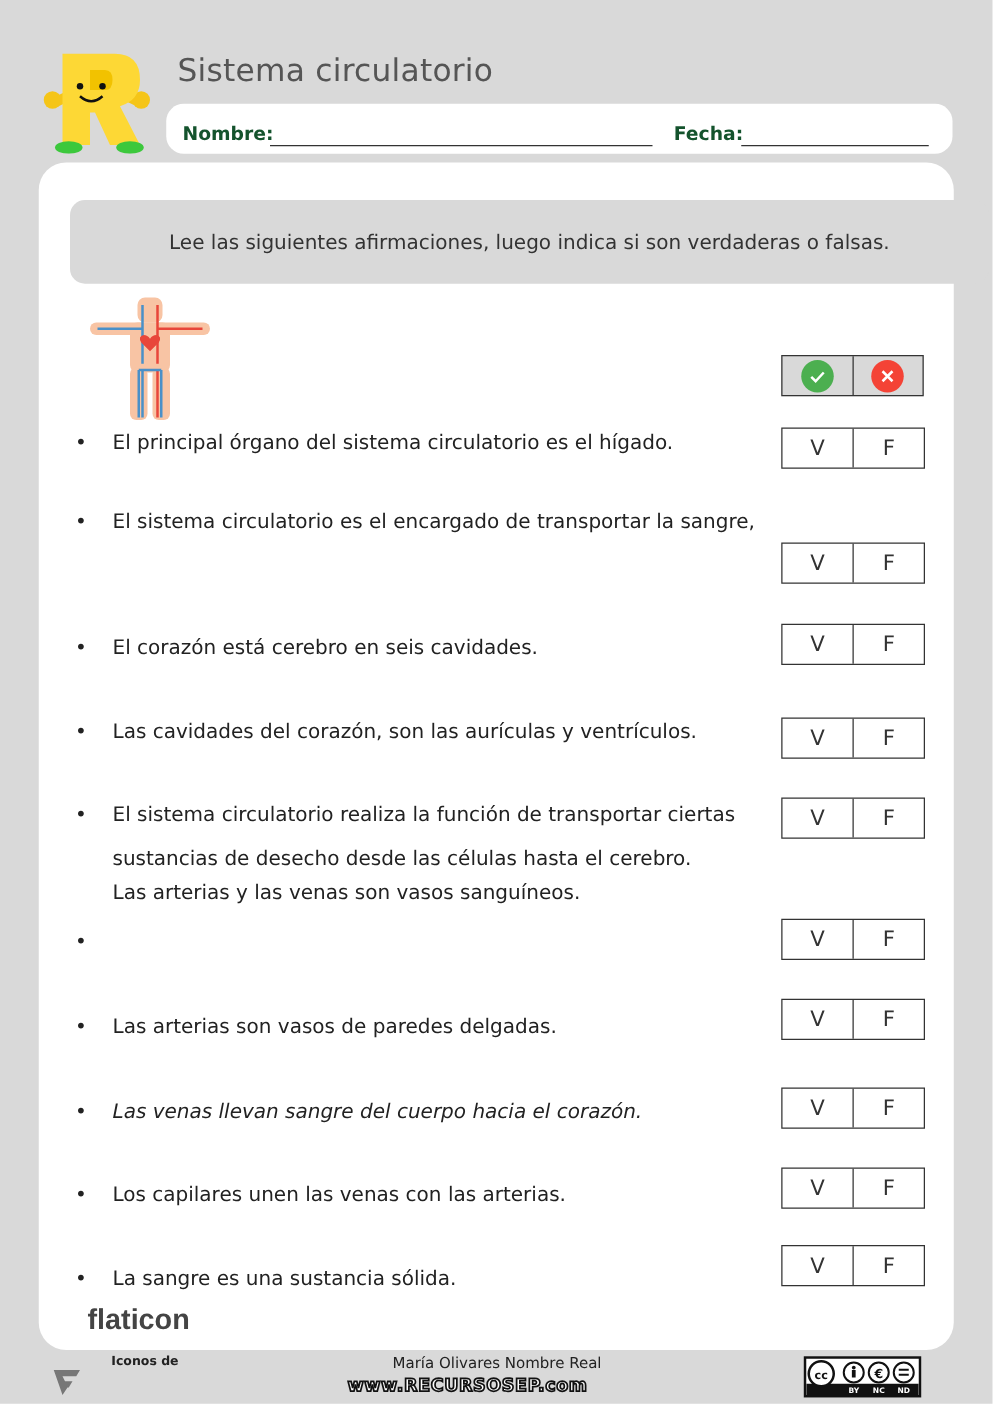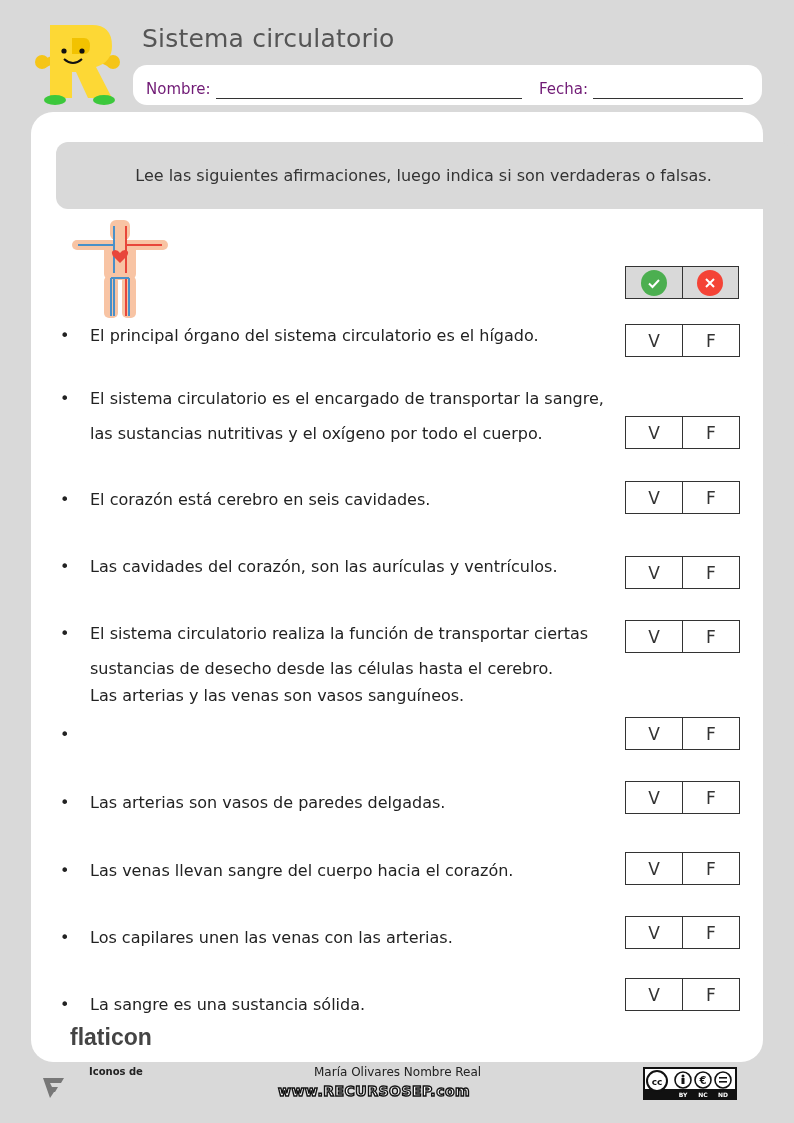--- a/index.html
+++ b/index.html
@@ -1,27 +1,27 @@
 <!DOCTYPE html>
 <html><head>
 <meta charset="utf-8">
 <style>
   html, body { margin:0; padding:0; }
   body {
     width:794px; height:1123px; background:#d9d9d9; position:relative; overflow:hidden;
     font-family: "DejaVu Sans", "Liberation Sans", sans-serif; color:#222;
   }
-  .abs { position:absolute; }
+  .abs { position:absolute;margin-top:18px; }
   
   .mascot { left:30px; top:20px; width:95px; height:85px; }
   .title { left:142px; top:24px; font-size:25px; color:#555; letter-spacing:0.2px; }
   .name-bar {
     left:133px; top:65px; width:629px; height:40px; background:#fff; border-radius:14px;
   }
-  .field-label { font-size:15px; color:#701a75; top:80px; }
+  .field-label { font-size:15px; color:#14532d; top:80px;font-weight:bold; }
   .field-line { top:98px; height:0; border-bottom:1.3px solid #333; }
   .main {
     left:31px; top:112px; width:732px; height:950px; background:#fff; border-radius:22px;
   }
   .instr {
     left:56px; top:142px; width:735px; height:67px; background:#d9d9d9; border-radius:12px;
     display:flex; align-items:center; justify-content:center; font-size:16px; color:#333;
   }
   .body-fig { left:70px; top:218px; width:100px; height:102px; }
   .icon-box {
@@ -115,21 +115,20 @@
 <div class="abs bullet" style="top:326px;">•</div>
 <div class="abs stmt" style="top:318px;"><span>El principal órgano del sistema circulatorio es el hígado.</span></div>
 <div class="abs vf" style="top:324px;">
   <div class="opt">V</div>
   <div class="opt">F</div>
 </div>
 
 <div class="abs bullet" style="top:389px;">•</div>
 <div class="abs stmt" style="top:381px;">
   <div>El sistema circulatorio es el encargado de transportar la sangre,</div>
-  <div>las sustancias nutritivas y el oxígeno por todo el cuerpo.</div>
 </div>
 <div class="abs vf" style="top:416px;">
   <div class="opt">V</div>
   <div class="opt">F</div>
 </div>
 
 <div class="abs bullet" style="top:490px;">•</div>
 <div class="abs stmt" style="top:482px;"><span>El corazón está cerebro  en seis cavidades.</span></div>
 <div class="abs vf" style="top:481px;">
   <div class="opt">V</div>
@@ -161,21 +160,21 @@
 </div>
 
 <div class="abs bullet" style="top:793px;">•</div>
 <div class="abs stmt" style="top:785px;"><span>Las arterias son vasos de paredes delgadas.</span></div>
 <div class="abs vf" style="top:781px;">
   <div class="opt">V</div>
   <div class="opt">F</div>
 </div>
 
 <div class="abs bullet" style="top:861px;">•</div>
-<div class="abs stmt" style="top:853px;"><span>Las venas llevan sangre del cuerpo hacia el corazón.</span></div>
+<div class="abs stmt" style="top:853px;font-style:italic;"><span>Las venas llevan sangre del cuerpo hacia el corazón.</span></div>
 <div class="abs vf" style="top:852px;">
   <div class="opt">V</div>
   <div class="opt">F</div>
 </div>
 
 <div class="abs bullet" style="top:928px;">•</div>
 <div class="abs stmt" style="top:920px;"><span>Los capilares unen las venas con las arterias.</span></div>
 <div class="abs vf" style="top:916px;">
   <div class="opt">V</div>
   <div class="opt">F</div>

